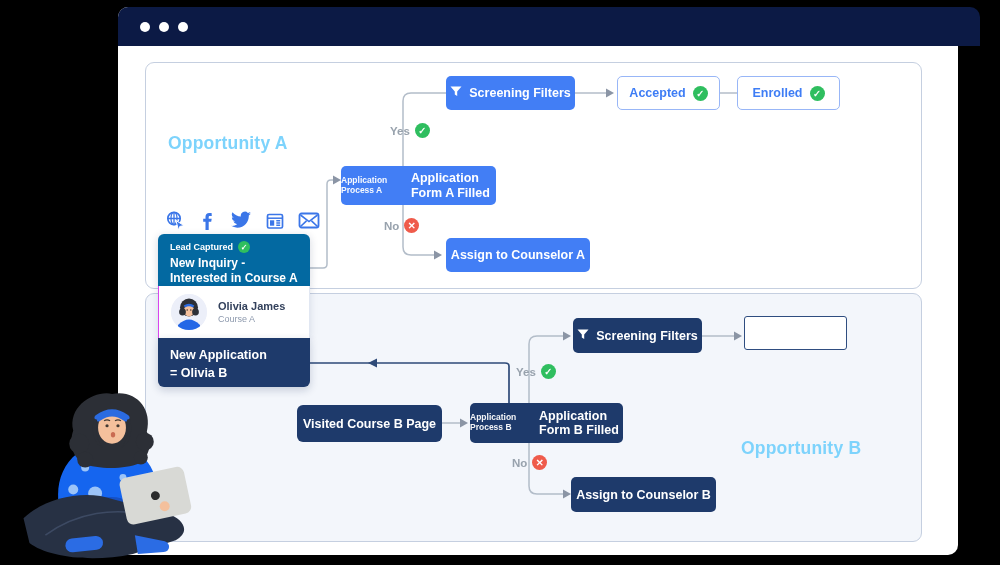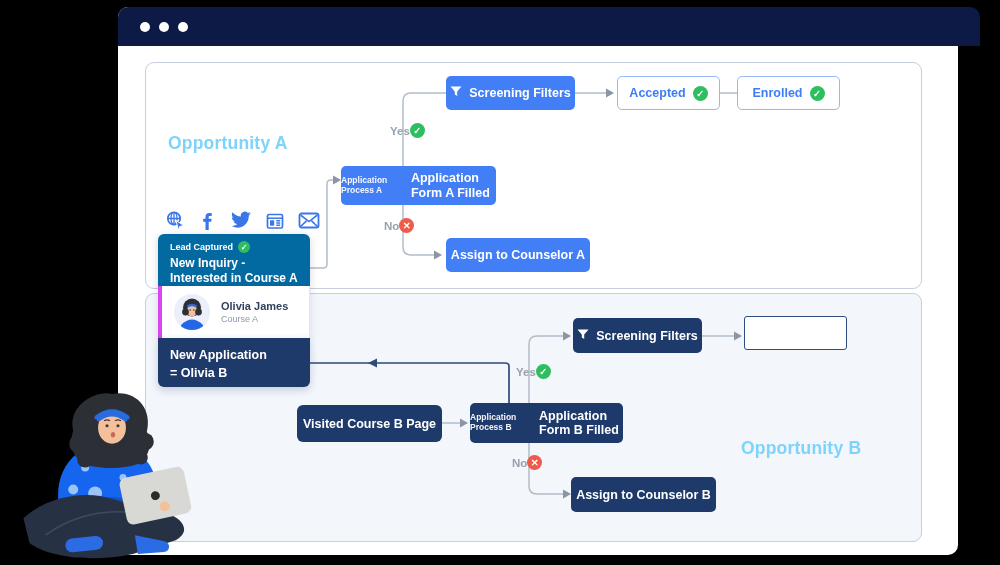--- a/index.html
+++ b/index.html
@@ -31,32 +31,32 @@
 
   .proc{flex-direction:row;gap:19px;line-height:1.15;}
   .proc .cap{font-size:8.5px;font-weight:700;opacity:.95;}
   .proc .ttl{font-size:12.5px;font-weight:700;}
 
   .lead-box{background:#0369a1;border-radius:6px 6px 0 0;color:#fff;padding:7px 0 6px 12px;
             box-sizing:border-box;box-shadow:0 2px 8px rgba(15,35,80,.18);}
   .lead-box .cap{font-size:9px;font-weight:700;display:flex;align-items:center;gap:5px;margin-bottom:3px;}
   .lead-box .l{font-size:12px;font-weight:700;line-height:1.25;}
 
-  .card{background:#fff;border-left:4px solid #d946ef;border-right:1px solid #e1e7f2;
+  .card{background:#fff;border-left:1px solid #d946ef;border-right:1px solid #e1e7f2;
         display:flex;align-items:center;gap:11px;padding-left:12px;box-sizing:border-box;
         box-shadow:0 2px 8px rgba(15,35,80,.12);}
   .card .nm{font-size:11px;font-weight:700;color:#33415c;}
   .card .cs{font-size:9px;color:#8d99ad;margin-top:2px;}
   .avatar{width:36px;height:36px;border-radius:50%;background:#eceff9;overflow:hidden;flex:0 0 36px;}
 
   .newopp{background:#1e3a6b;border-radius:0 0 6px 6px;color:#fff;padding:8px 0 0 12px;
           box-sizing:border-box;font-size:12.5px;font-weight:700;line-height:1.45;
           box-shadow:0 3px 8px rgba(15,35,80,.2);}
 
-  .flag{display:flex;align-items:center;font-size:11.5px;font-weight:600;color:#98a2ad;}
+  .flag{display:flex;align-items:center;gap:5px;font-size:11.5px;font-weight:600;color:#98a2ad;}
   .chip{width:15px;height:15px;border-radius:50%;display:flex;align-items:center;justify-content:center;
         color:#fff;font-size:9.5px;font-weight:700;}
   .chip-ok{background:#2fbe5f;}
   .chip-no{background:#ef5b4b;}
   .chip-s{width:12px;height:12px;font-size:8px;}
 
   .channels{display:flex;gap:13px;align-items:center;}
   .channels svg{display:block;}
 
   svg.wires{left:0;top:0;width:1000px;height:565px;pointer-events:none;}

